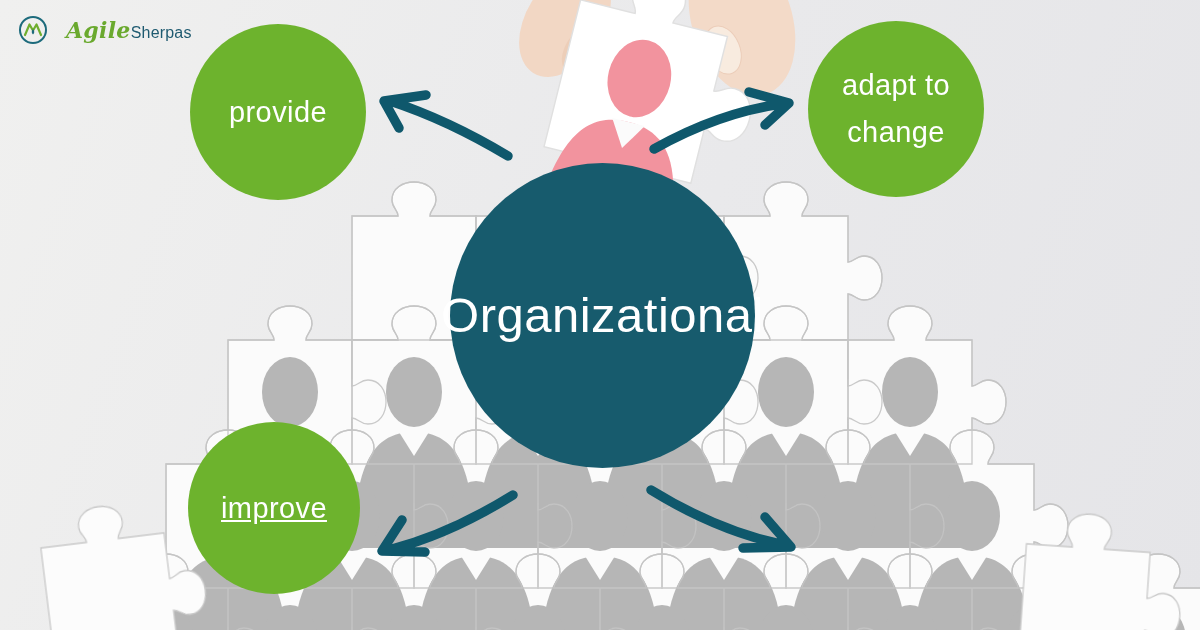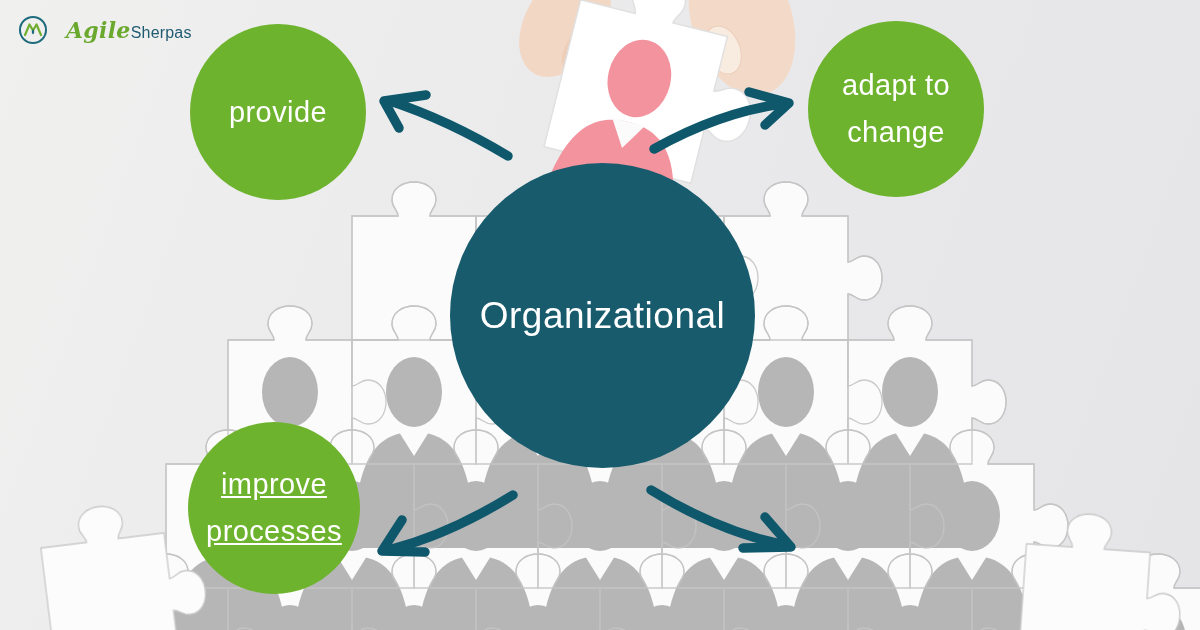--- a/index.html
+++ b/index.html
@@ -8,21 +8,21 @@
          background:linear-gradient(110deg,#f0f0ef 0%,#e9e9eb 55%,#e5e5e8 100%);}
   svg.bg{position:absolute;left:0;top:0;z-index:1;display:block;}
   .logo{position:absolute;top:15px;left:18px;z-index:6;display:flex;align-items:center;gap:18px;}
   .logo-text{display:flex;align-items:baseline;}
   .logo-script{font-family:"DejaVu Serif",serif;font-style:italic;font-weight:700;
                color:#6aa92e;font-size:22px;letter-spacing:.3px;}
   .logo-bold{font-weight:400;color:#1e5a70;font-size:16px;letter-spacing:.2px;}
   .node{position:absolute;z-index:4;border-radius:50%;display:flex;flex-direction:column;
         align-items:center;justify-content:center;color:#ffffff;text-align:center;}
   .node-green{background:#6db32d;font-size:29px;line-height:1.62;font-weight:400;letter-spacing:.4px;}
-  .node-center{background:#175b6d;font-size:37px;line-height:1.62;font-weight:400;letter-spacing:.5px;}
+  .node-center{background:#175b6d;font-size:49px;line-height:1.62;font-weight:400;letter-spacing:.5px;}
 </style>
 </head>
 <body>
 
 <div class="stage">
 
   <svg class="bg" width="1200" height="630" viewBox="0 0 1200 630">
     <defs>
 
       <path id="jig" d="M0,0 H46 c0,-6 -6,-8 -6,-16 c0,-12 11,-18 22,-18 c11,0 22,6 22,18 c0,8 -6,10 -6,16 H124 V46 c6,0 8,-6 16,-6 c12,0 18,11 18,22 c0,11 -6,22 -18,22 c-8,0 -10,-6 -16,-6 V124 H0 Z"></path>
@@ -138,16 +138,15 @@
 
   <div class="node node-green" style="left:190px;top:24px;width:176px;height:176px;">
     <span>provide</span>
   </div>
   <div class="node node-green" style="left:808px;top:21px;width:176px;height:176px;">
     <span>adapt to</span>
     <span>change</span>
   </div>
   <div class="node node-green" style="left:188px;top:422px;width:172px;height:172px;text-decoration:underline;">
     <span>improve</span>
-    <span>processes</span>
   </div>
 
 </div>
 
 </body></html>

